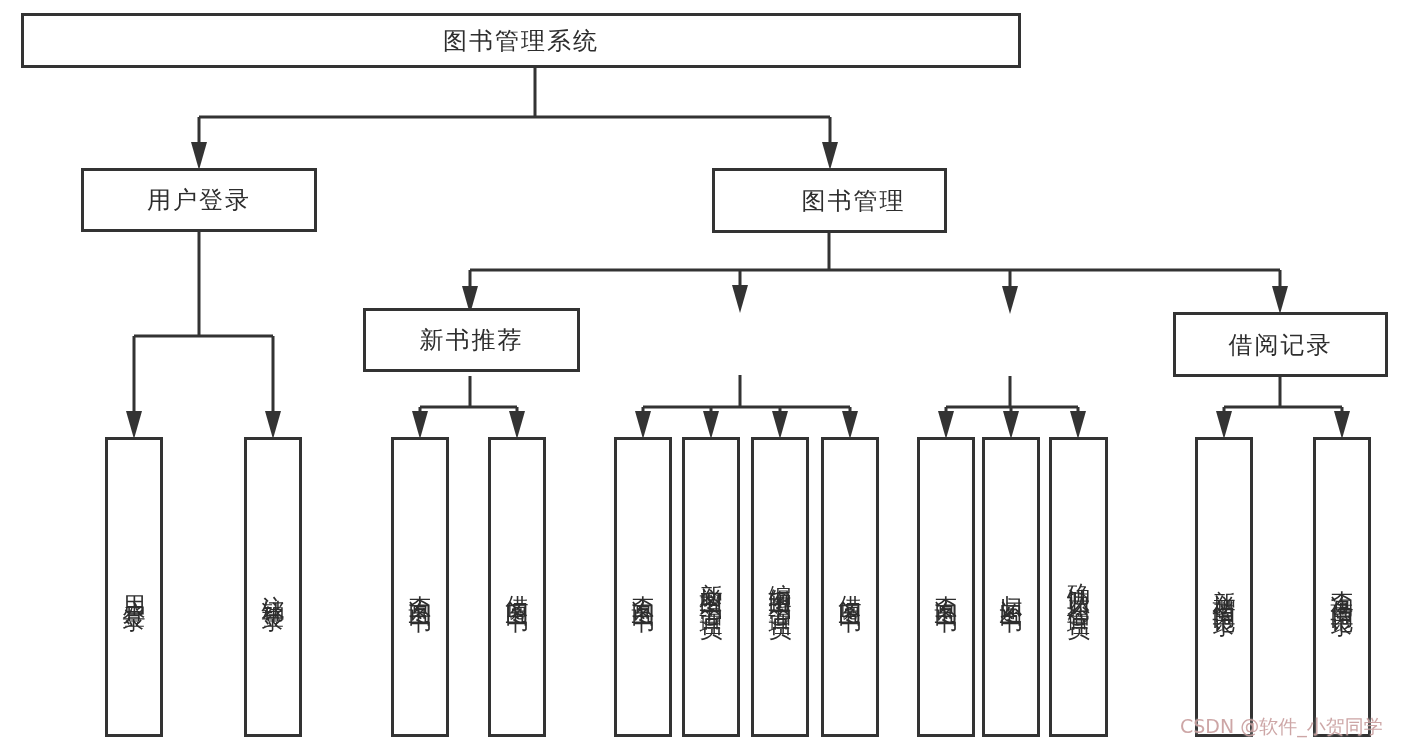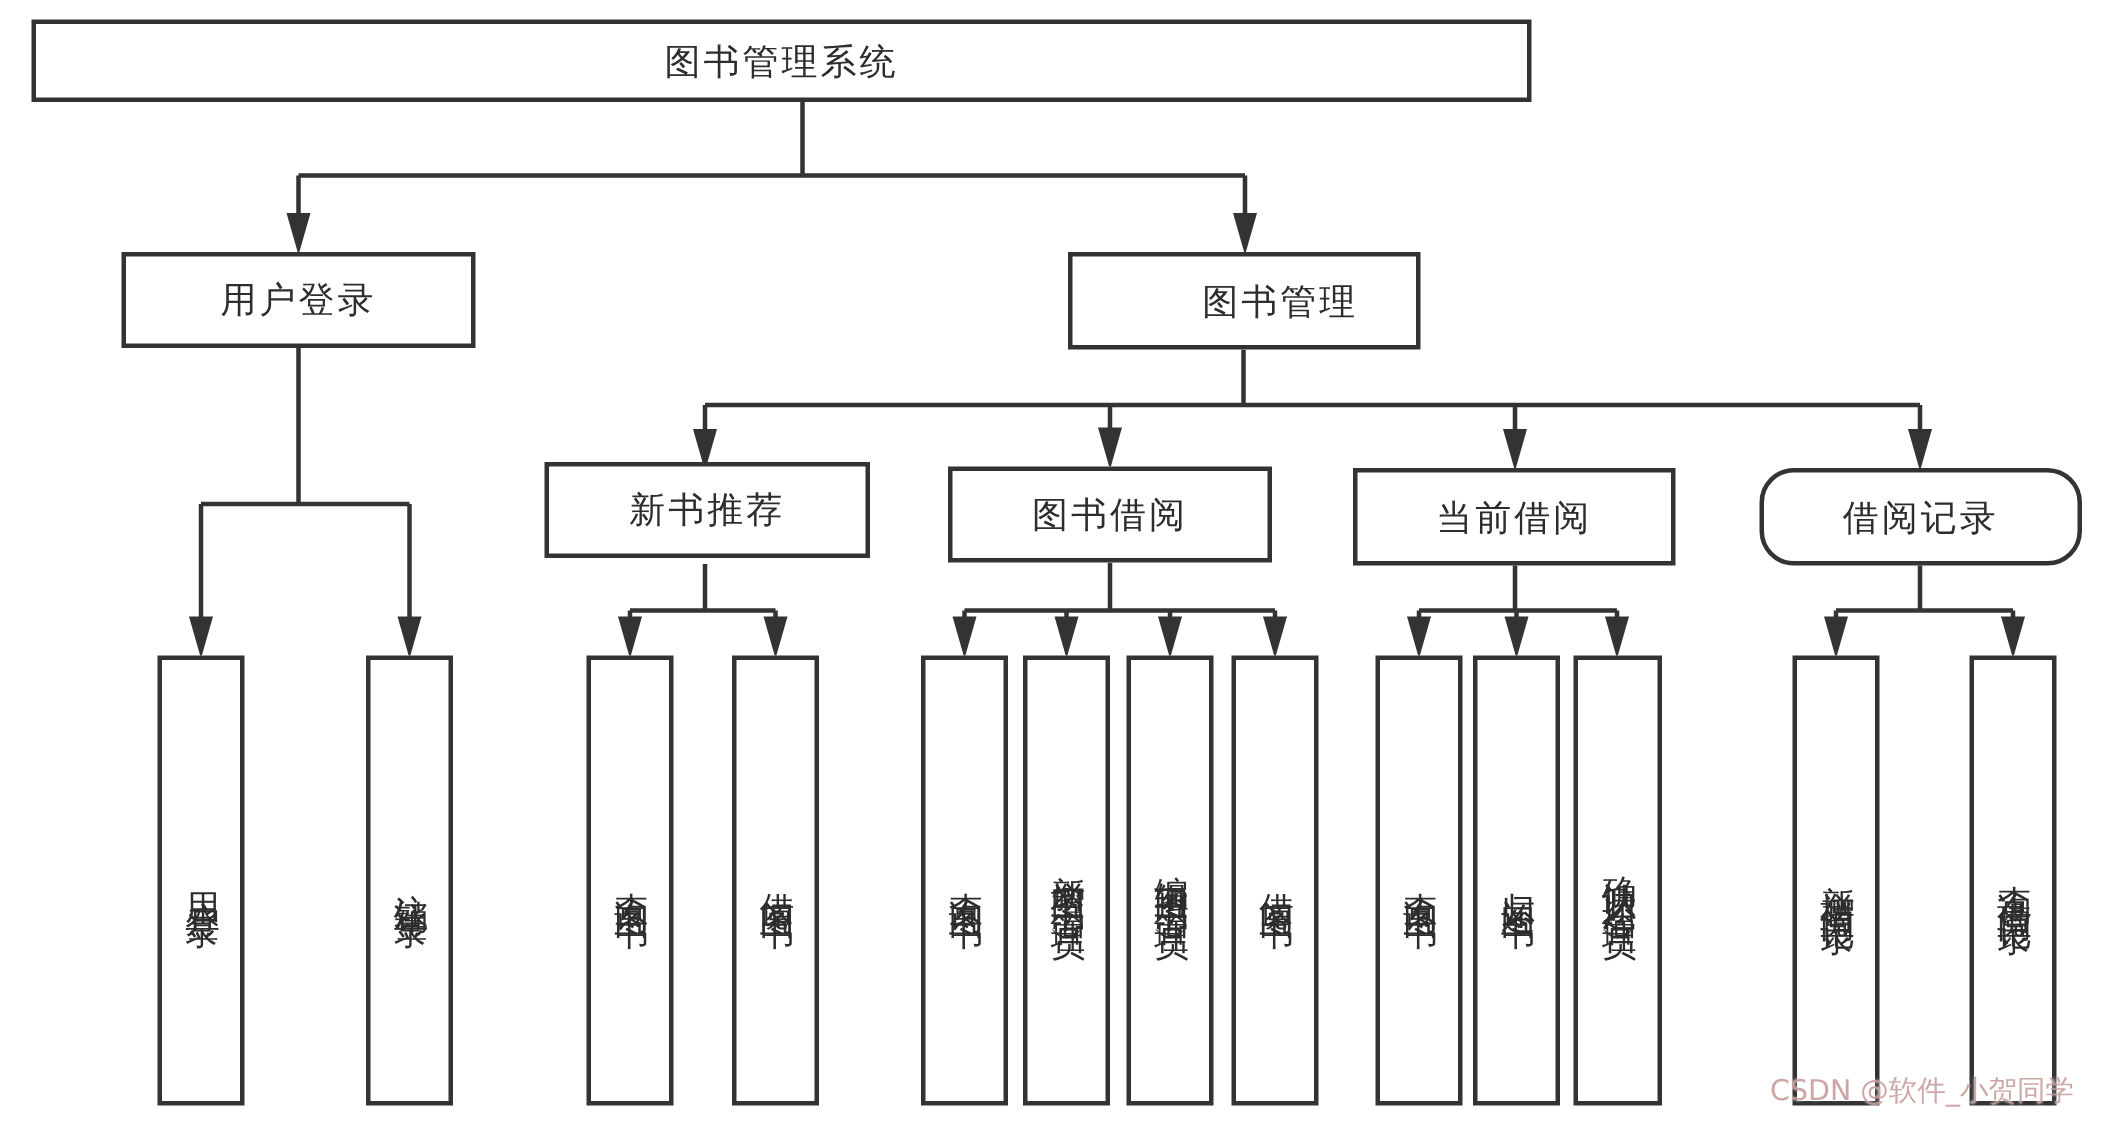--- a/index.html
+++ b/index.html
@@ -93,23 +93,21 @@
       <polygon points="1342,439 1334,411 1350,411"></polygon>
     </g>
   </svg>
 
   <div class="box hbox" style="left:21px; top:13px; width:1000px; height:55px;">图书管理系统</div>
 
   <div class="box hbox" style="left:81px; top:168px; width:236px; height:64px;">用户登录</div>
   <div class="box hbox" style="left:712px; top:168px; width:235px; height:65px;padding-left:48px;">图书管理</div>
 
   <div class="box hbox" style="left:363px; top:308px; width:217px; height:64px;">新书推荐</div>
-  <div class="box hbox" style="left:632px; top:311px; width:216px; height:64px;">图书借阅</div>
-  <div class="box hbox" style="left:902px; top:312px; width:215px; height:65px;">当前借阅</div>
-  <div class="box hbox" style="left:1173px; top:312px; width:215px; height:65px;border-radius:23px;">借阅记录</div>
+  <div class="box hbox" style="left:1173px; top:312px; width:215px; height:65px;">借阅记录</div>
 
   <div class="box vbox" style="left:105px; top:437px; width:58px; height:300px;">用户登录</div>
   <div class="box vbox" style="left:244px; top:437px; width:58px; height:300px;">注销登录</div>
 
   <div class="box vbox" style="left:391px; top:437px; width:58px; height:300px;">查询图书</div>
   <div class="box vbox" style="left:488px; top:437px; width:58px; height:300px;">借阅图书</div>
 
   <div class="box vbox" style="left:614px; top:437px; width:58px; height:300px;">查询图书</div>
   <div class="box vbox" style="left:682px; top:437px; width:58px; height:300px;">新增图书（管理员）</div>
   <div class="box vbox" style="left:751px; top:437px; width:58px; height:300px;">编辑图书（管理员）</div>

